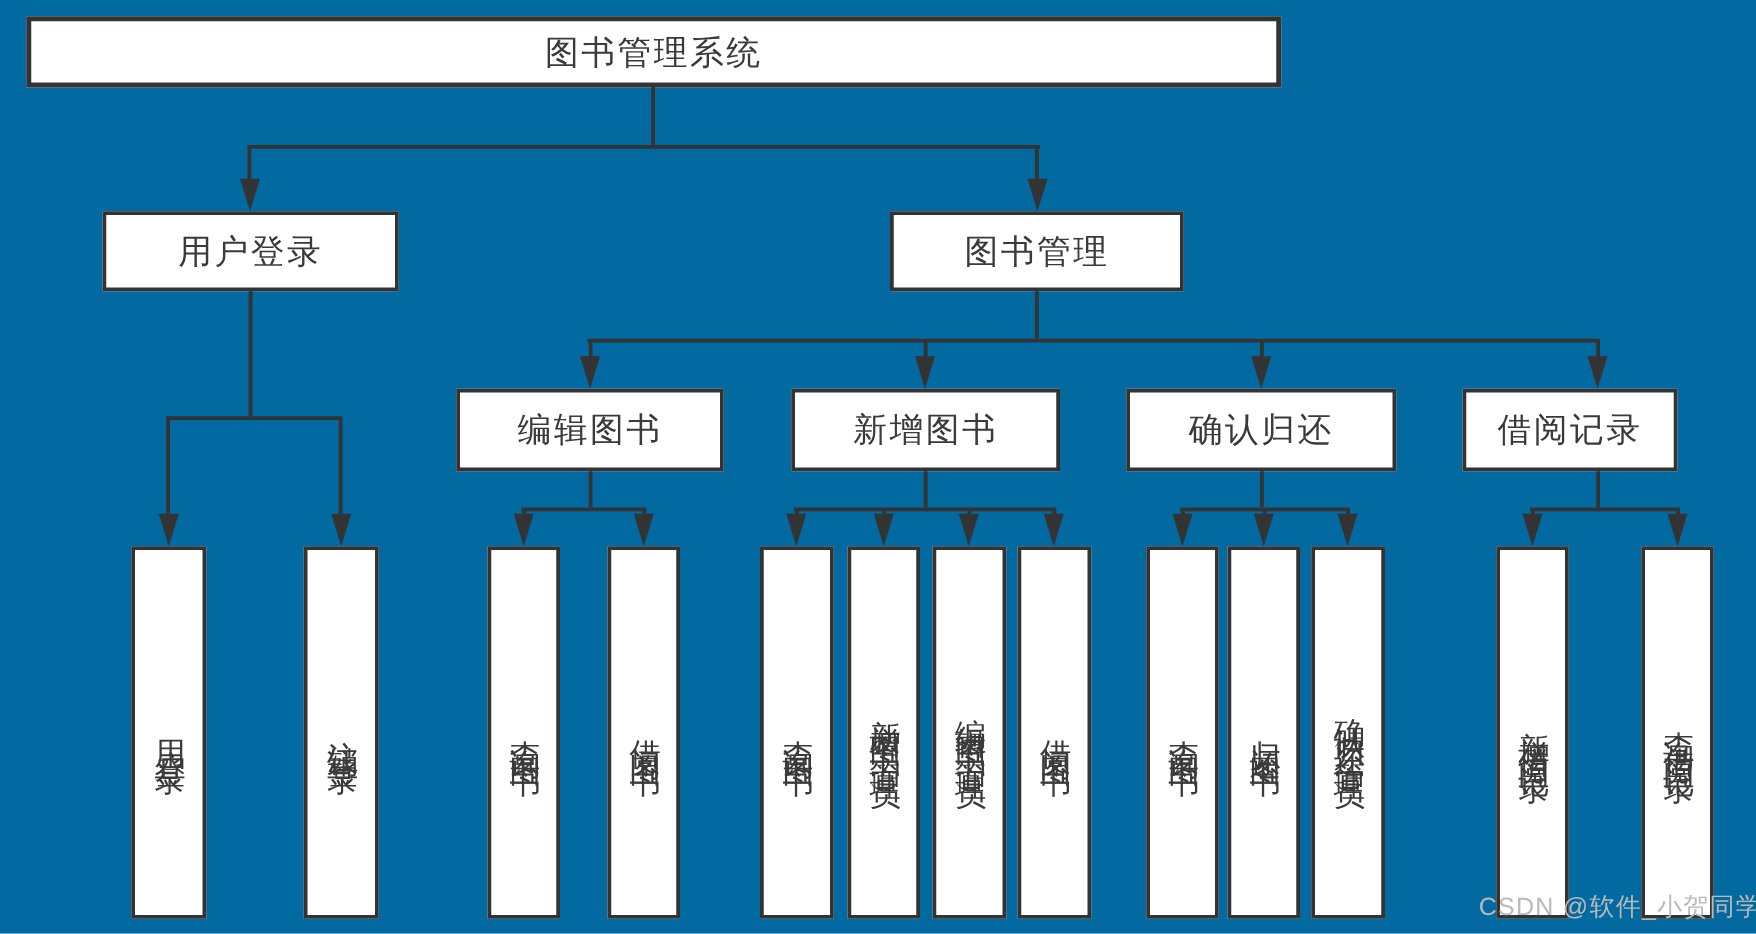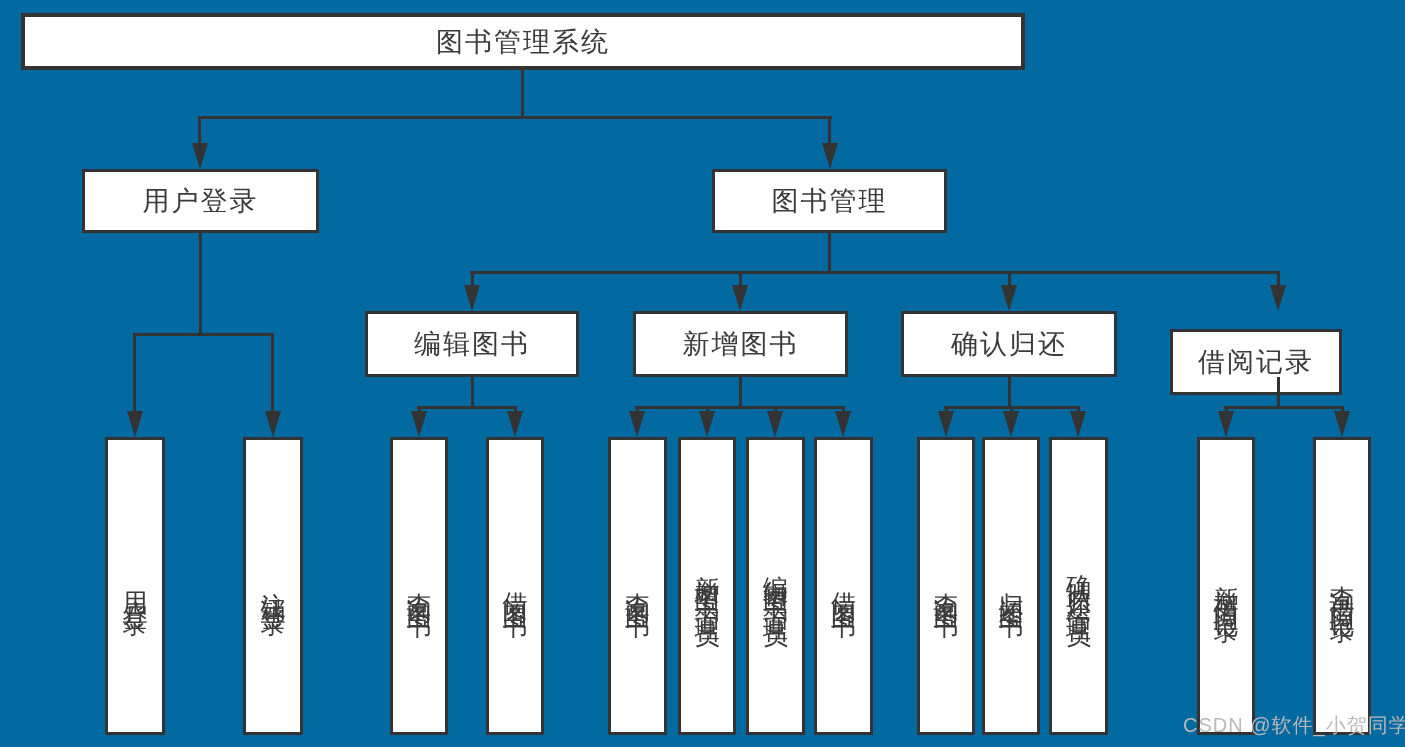--- a/index.html
+++ b/index.html
@@ -92,21 +92,21 @@
   <div class="vl" style="left:739px; top:273px; height:14px;"></div>
   <div class="arr" style="left:732px; top:285px;"></div>
   <div class="vl" style="left:1008px; top:273px; height:14px;"></div>
   <div class="arr" style="left:1001px; top:285px;"></div>
   <div class="vl" style="left:1277px; top:273px; height:14px;"></div>
   <div class="arr" style="left:1270px; top:285px;"></div>
 
   <div class="box" style="left:365px; top:311px; width:214px; height:66px;">编辑图书</div>
   <div class="box" style="left:633px; top:311px; width:215px; height:66px;">新增图书</div>
   <div class="box" style="left:901px; top:311px; width:216px; height:66px;">确认归还</div>
-  <div class="box" style="left:1170px; top:329px; width:172px; height:66px;">借阅记录</div>
+  <div class="box" style="left:1170px; top:311px; width:172px; height:66px;">借阅记录</div>
 
   <div class="vl" style="left:471px; top:377px; height:29px;"></div>
   <div class="vl" style="left:739px; top:377px; height:29px;"></div>
   <div class="vl" style="left:1008px; top:377px; height:29px;"></div>
   <div class="vl" style="left:1277px; top:377px; height:29px;"></div>
 
   <div class="hl" style="left:417px; top:406px; width:100px;"></div>
   <div class="hl" style="left:635px; top:406px; width:210px;"></div>
   <div class="hl" style="left:944px; top:406px; width:136px;"></div>
   <div class="hl" style="left:1224px; top:406px; width:120px;"></div>

